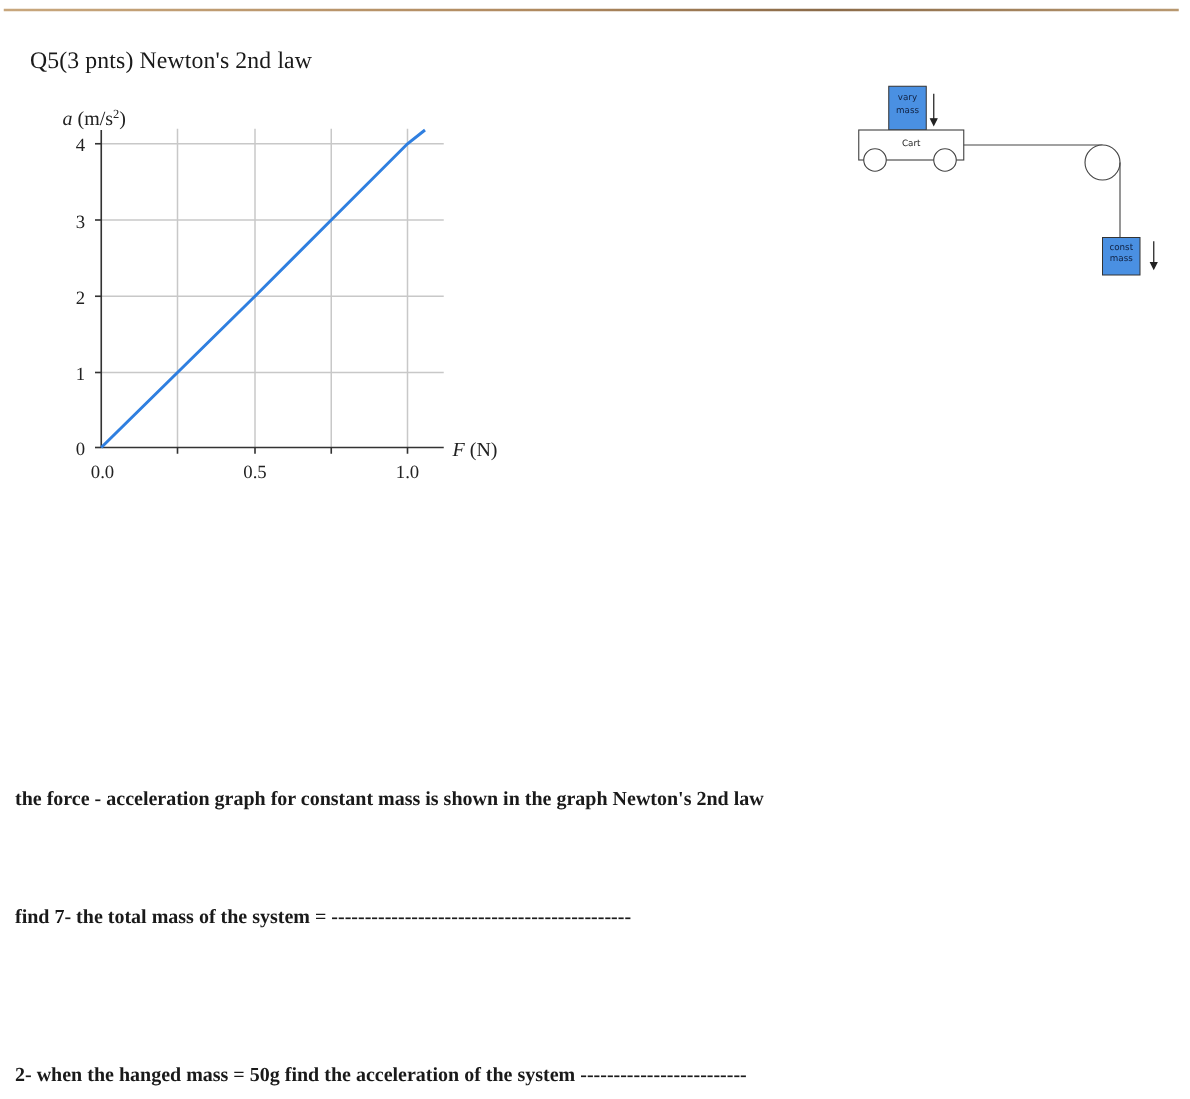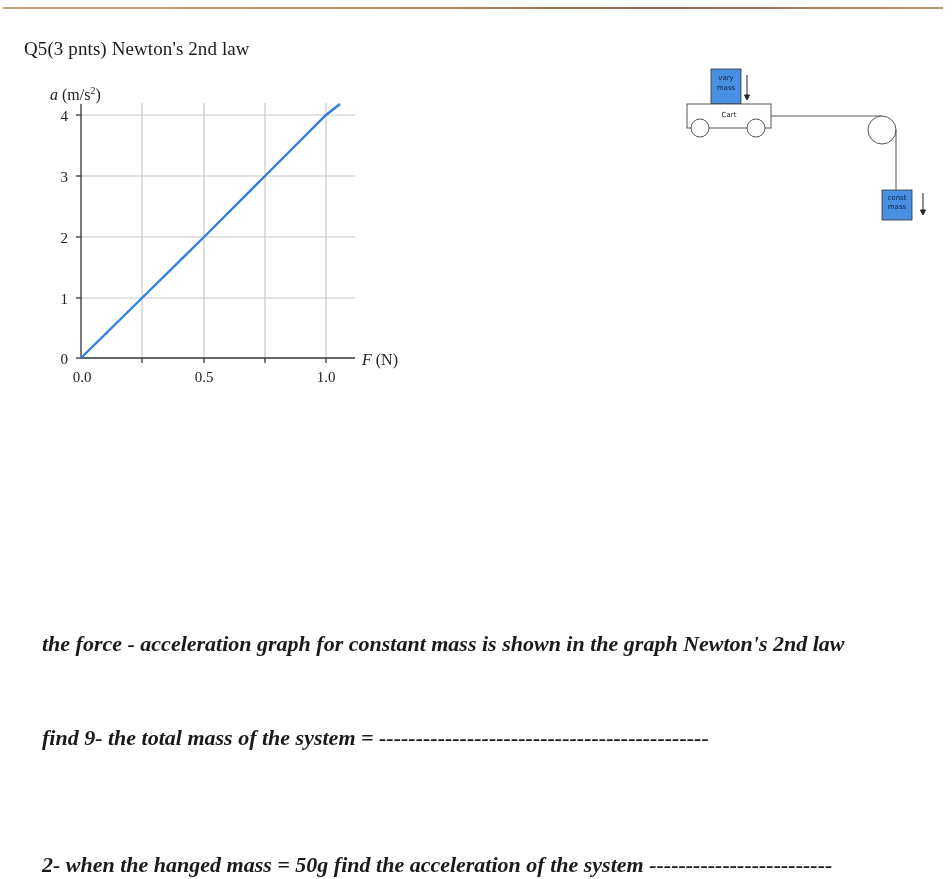--- a/index.html
+++ b/index.html
@@ -5,21 +5,21 @@
   html, body { margin: 0; padding: 0; background: #ffffff; }
   body { width: 952px; height: 879px; position: relative; overflow: hidden;
          font-family: "Liberation Serif", "DejaVu Serif", serif; color: #1a1a1a; }
   .top-rule { position: absolute; left: 3px; top: 7px; width: 940px; height: 2px;
               background: linear-gradient(90deg, #c8a77d, #b08a60 45%, #8a6a48 70%, #b89870); }
   .title { position: absolute; left: 24px; top: 38px; font-size: 19px; font-weight: normal; letter-spacing: 0.1px; }
   .chart { position: absolute; left: 0; top: 0; }
   .chart svg text { font-family: "Liberation Serif", "DejaVu Serif", serif; }
   .diagram { position: absolute; left: 0; top: 0; }
   .diagram svg text { font-family: "DejaVu Sans", "Liberation Sans", sans-serif; }
-  .para { position: absolute; left: 42px; font-size: 22px; font-weight: bold; white-space: nowrap; font-style: italic; }
+  .para { position: absolute; left: 12px; font-size: 16px; font-weight: bold; white-space: nowrap; }
   .p1 { top: 631px; }
   .p2 { top: 725px; }
   .p3 { top: 852px; }
 </style>
 </head>
 <body>
 
 <div class="top-rule"></div>
 
 <div class="title">Q5(3 pnts) Newton's 2nd law</div>
@@ -93,14 +93,14 @@
     <text x="897" y="200" font-size="7" fill="#102040" text-anchor="middle">const</text>
     <text x="897" y="209" font-size="7" fill="#102040" text-anchor="middle">mass</text>
     <g stroke="#222" stroke-width="1" fill="#222">
       <line x1="923" y1="193" x2="923" y2="212"></line>
       <polygon points="920.5,210 925.5,210 923,215"></polygon>
     </g>
   </svg>
 </div>
 
 <div class="para p1">the force - acceleration graph for constant mass is shown in the graph Newton's 2nd law</div>
-<div class="para p2">find 9- the total mass of the system = ---------------------------------------------</div>
+<div class="para p2">find 7- the total mass of the system = ---------------------------------------------</div>
 <div class="para p3">2- when the hanged mass = 50g find the acceleration of the system -------------------------</div>
 
 </body></html>

